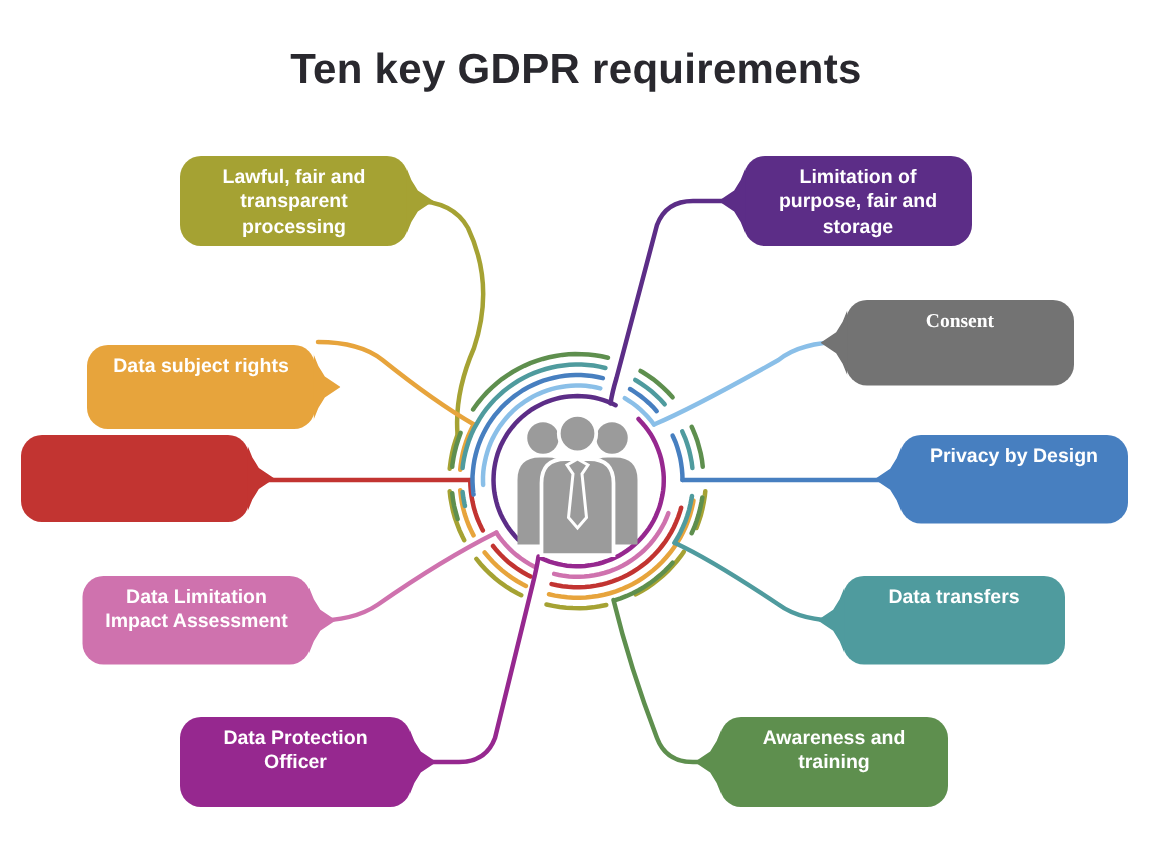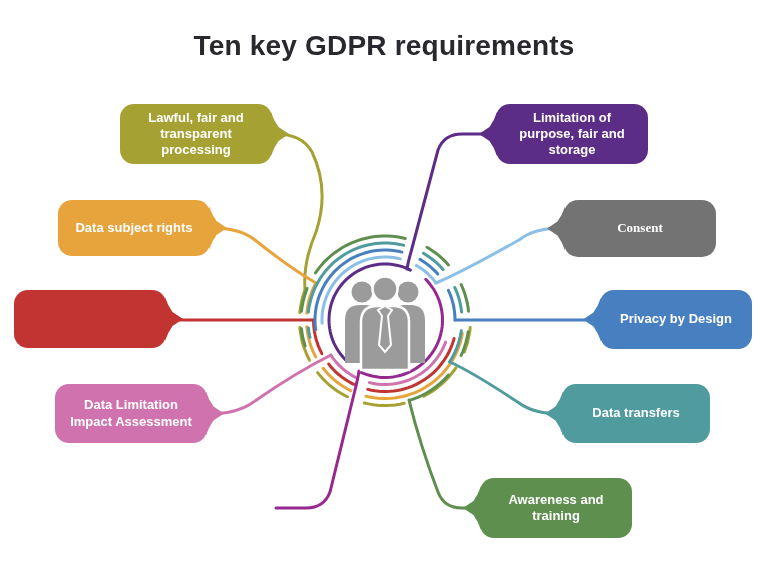--- a/index.html
+++ b/index.html
@@ -7,21 +7,21 @@
     width:768px;height:576px;position:relative;background:#ffffff;
     font-family:"Liberation Sans","DejaVu Sans",sans-serif;overflow:hidden;
   }
   .stage{position:absolute;inset:0;width:756px;height:576px;}
   .title{
     position:absolute;left:0;top:30px;width:768px;text-align:center;
     font-size:28px;font-weight:800;color:#29282e;letter-spacing:.2px;
   }
   #diagram-svg{position:absolute;left:0;top:0;}
   .box{
-    position:absolute;border-radius:14px;display:flex;align-items:center;justify-content:center;
+    position:absolute;border-radius:14px;display:flex;justify-content:center;
     color:#ffffff;font-weight:700;font-size:13px;line-height:1.25;text-align:center;
     padding:6px 10px;box-sizing:border-box;
   }
   .tab{
     position:absolute;top:50%;width:18px;height:44px;background:inherit;margin-top:-22px;
   }
   .box.left  .tab{right:-17px;clip-path:polygon(0 0,18% 18%,42% 34%,100% 50%,42% 66%,18% 82%,0 100%);}
   .box.right .tab{left:-17px;clip-path:polygon(100% 0,82% 18%,58% 34%,0 50%,58% 66%,82% 82%,100% 100%);}
   .b1{left:120px;top:104px;width:152px;height:60px;}
   .b2{left:58px;top:200px;width:152px;height:56px;}
@@ -96,29 +96,33 @@
       <circle cx="385" cy="289" r="12.5" stroke="#ffffff" stroke-width="2.5"></circle>
       <path d="M361 370 V322 Q361 306 377 306 H393 Q409 306 409 322 V370 Z" stroke="#ffffff" stroke-width="2.5"></path>
       <path d="M385 306 L392 310 L388 316 L391 345 L385 352 L379 345 L382 316 L378 310 Z" stroke="#ffffff" stroke-width="2"></path>
     </g>
   </svg>
 
   <div class="box left b1" style="background: rgb(165, 162, 51);">
     <span>Lawful, fair and transparent processing</span>
     <span class="tab"></span>
   </div>
-  <div class="box left b2" style="background: rgb(231, 164, 60);">
+  <div class="box left b2" style="background: rgb(231, 164, 60); margin-top: 30px;">
     <span>Data subject rights</span>
     <span class="tab"></span>
   </div>
   <div class="box left b3" style="background: rgb(194, 52, 49);">
     <span class="tab"></span>
   </div>
   <div class="box left b4" style="background: rgb(207, 114, 174);">
     <span>Data Limitation Impact Assessment</span>
+    <span class="tab"></span>
+  </div>
+  <div class="box left b5" style="background: rgb(150, 40, 143);">
+    <span>Data Protection Officer</span>
     <span class="tab"></span>
   </div>
   <div class="box right b6" style="background: rgb(92, 45, 135);">
     <span>Limitation of purpose, fair and storage</span>
     <span class="tab"></span>
   </div>
   <div class="box right b7" style="background: #737373; font-family: Liberation Serif, serif;">
     <span>Consent</span>
     <span class="tab"></span>
   </div>

